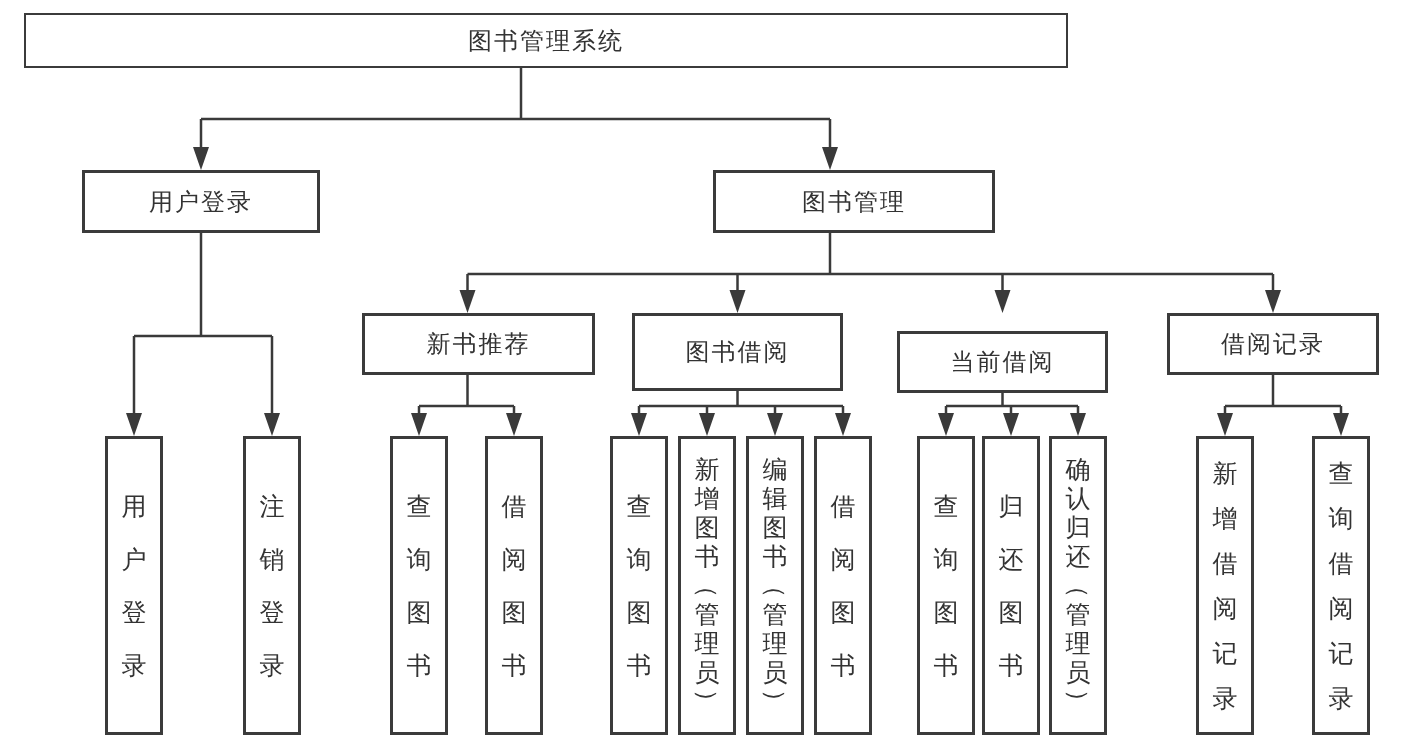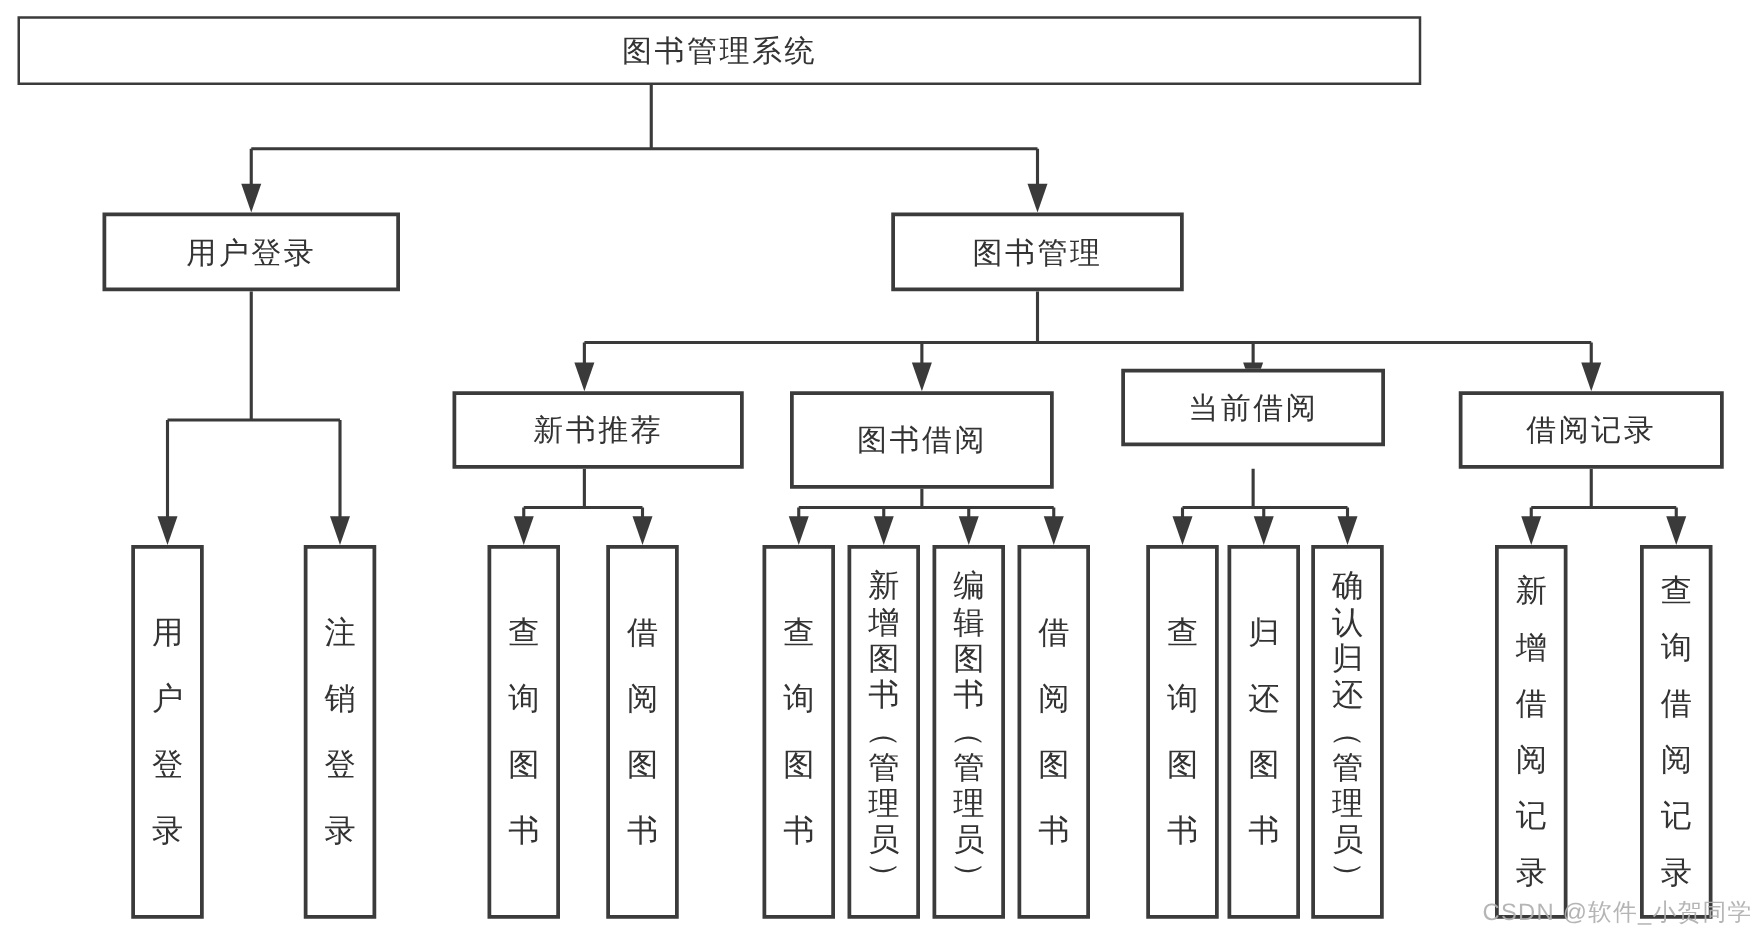--- a/index.html
+++ b/index.html
@@ -73,40 +73,39 @@
       <polygon points="1003,413 1019,413 1011,436" fill="#3a3a3a"></polygon>
       <line x1="1078" y1="406" x2="1078" y2="420" stroke="#3a3a3a" stroke-width="2.5"></line>
       <polygon points="1070,413 1086,413 1078,436" fill="#3a3a3a"></polygon>
       <line x1="1273" y1="375" x2="1273" y2="406" stroke="#3a3a3a" stroke-width="2.5"></line>
       <line x1="1225" y1="406" x2="1341" y2="406" stroke="#3a3a3a" stroke-width="2.5"></line>
       <line x1="1225" y1="406" x2="1225" y2="420" stroke="#3a3a3a" stroke-width="2.5"></line>
       <polygon points="1217,413 1233,413 1225,436" fill="#3a3a3a"></polygon>
       <line x1="1341" y1="406" x2="1341" y2="420" stroke="#3a3a3a" stroke-width="2.5"></line>
       <polygon points="1333,413 1349,413 1341,436" fill="#3a3a3a"></polygon>
     </svg>
-  <div id="watermark">CSDN @软件_小贺同学</div>
-<div class="node root" style="left: 14px; top: 13px; width: 1123px; height: 55px;">
+<div class="node root" style="left: 24px; top: 13px; width: 1044px; height: 55px;">
       <span class="h-label">图书管理系统</span>
     </div>
     <div class="node" style="left: 82px; top: 170px; width: 238px; height: 63px; text-align: center;">
       <span class="h-label">用户登录</span>
     </div>
     <div class="node v" style="left: 105px; top: 436px; width: 58px; height: 299px; gap: 28px;">
       <div class="vchar">用</div>
       <div class="vchar">户</div>
       <div class="vchar">登</div>
       <div class="vchar">录</div>
     </div>
     <div class="node v" style="left: 243px; top: 436px; width: 58px; height: 299px; gap: 28px;">
       <div class="vchar">注</div>
       <div class="vchar">销</div>
       <div class="vchar">登</div>
       <div class="vchar">录</div>
     </div>
-    <div class="node" style="left: 713px; top: 170px; width: 234px; height: 63px;">
+    <div class="node" style="left: 713px; top: 170px; width: 282px; height: 63px;">
       <span class="h-label">图书管理</span>
     </div>
     <div class="node" style="left: 362px; top: 313px; width: 233px; height: 62px;">
       <span class="h-label">新书推荐</span>
     </div>
     <div class="node v" style="left: 390px; top: 436px; width: 58px; height: 299px; gap: 28px;">
       <div class="vchar">查</div>
       <div class="vchar">询</div>
       <div class="vchar">图</div>
       <div class="vchar">书</div>
@@ -147,21 +146,21 @@
       <div class="vchar">理</div>
       <div class="vchar">员</div>
       <div class="vchar rot">）</div>
     </div>
     <div class="node v" style="left: 814px; top: 436px; width: 58px; height: 299px; gap: 28px;">
       <div class="vchar">借</div>
       <div class="vchar">阅</div>
       <div class="vchar">图</div>
       <div class="vchar">书</div>
     </div>
-    <div class="node" style="left: 897px; top: 295px; width: 211px; height: 62px;">
+    <div class="node" style="left: 897px; top: 331px; width: 211px; height: 62px;">
       <span class="h-label">当前借阅</span>
     </div>
     <div class="node v" style="left: 917px; top: 436px; width: 58px; height: 299px; gap: 28px;">
       <div class="vchar">查</div>
       <div class="vchar">询</div>
       <div class="vchar">图</div>
       <div class="vchar">书</div>
     </div>
     <div class="node v" style="left: 982px; top: 436px; width: 58px; height: 299px; gap: 28px;">
       <div class="vchar">归</div>

